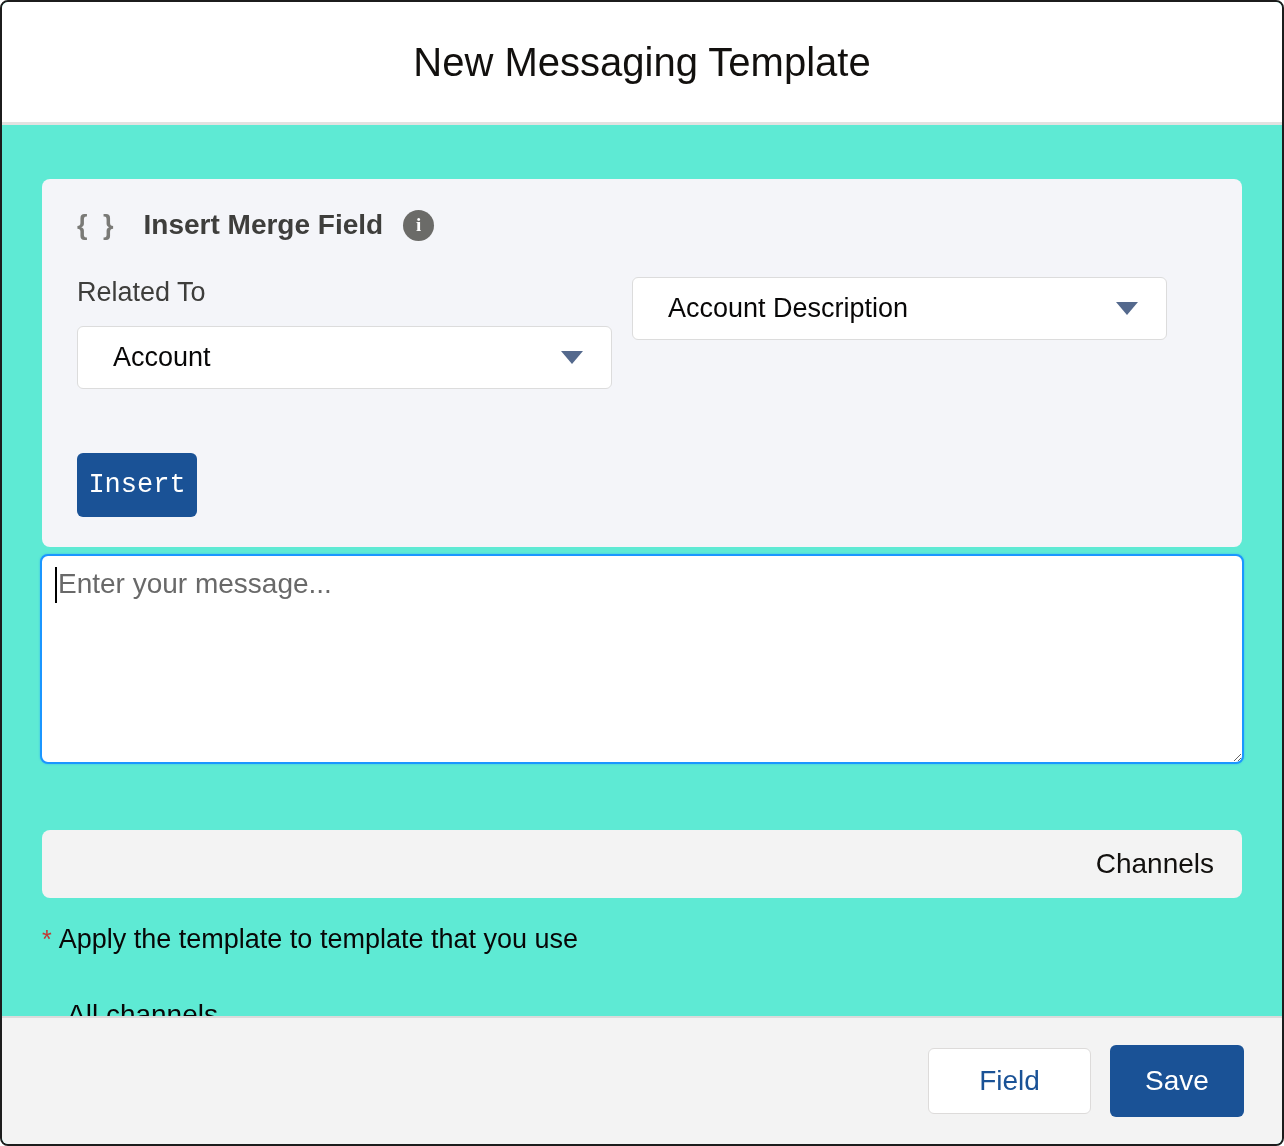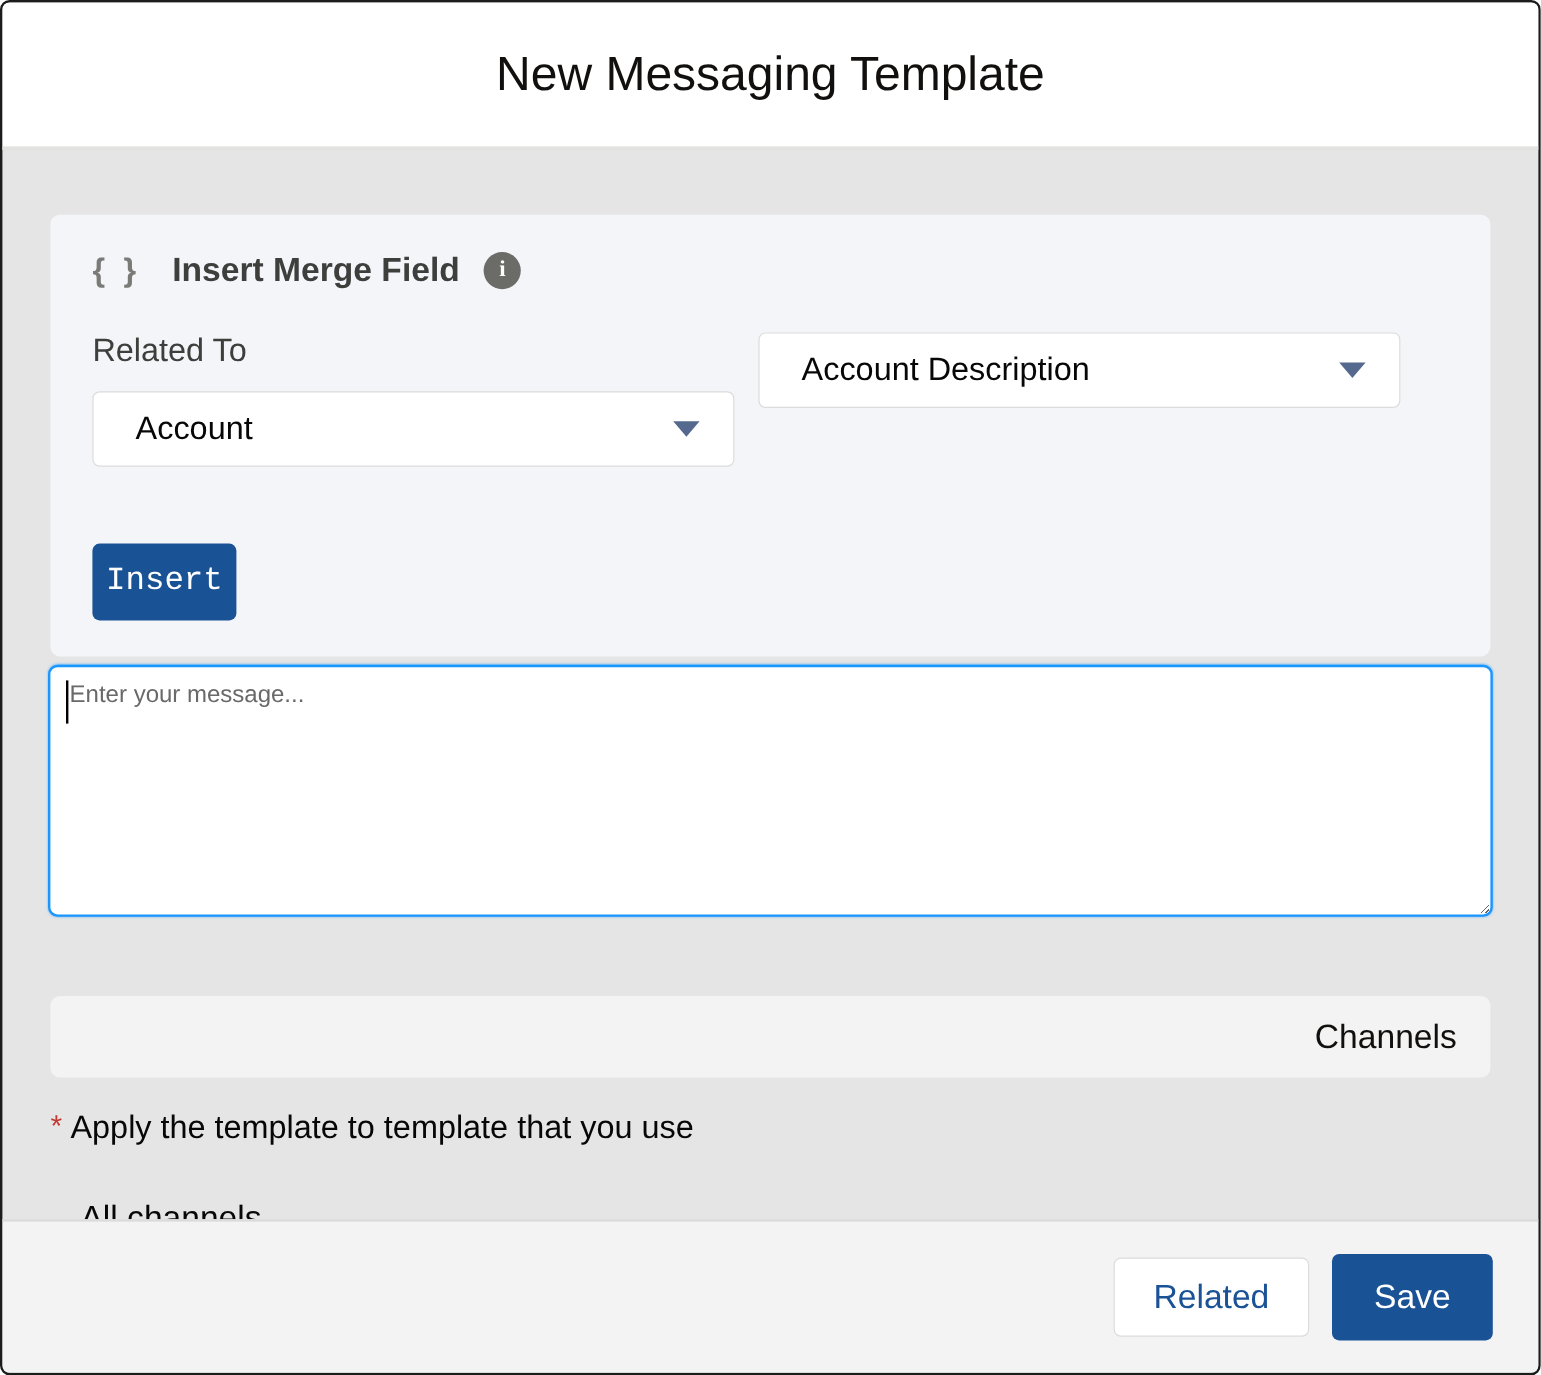--- a/index.html
+++ b/index.html
@@ -1,21 +1,21 @@
 <!DOCTYPE html>
 <html><head>
 <meta charset="utf-8">
 <style>
   * { margin:0; padding:0; box-sizing:border-box; }
   html,body { background:#ffffff; }
   body { font-family:"Liberation Sans", sans-serif; }
 
   .modal {
     width:1284px; height:1146px;
-    background:#e5e5e5;
+    background:#5eead4;
     border:2px solid #1c1c1c;
     border-radius:8px;
     overflow:hidden;
     position:relative;
   }
 
   
   .modal-header {
     height:123px;
     display:flex; align-items:center; justify-content:center;
@@ -84,21 +84,21 @@
 
   
   .message-wrap { position:relative; margin:7px -2px 0 -2px; }
   .message-textarea {
     display:block;
     width:100%; height:210px;
     border:2px solid #1b96ff;
     border-radius:8px;
     box-shadow:0 0 2px rgba(27,150,255,.6);
     padding:12px 16px;
-    font-size:20px; color:#080707;
+    font-size:28px; color:#080707;
     font-family:"Liberation Sans", sans-serif;
     outline:none;
     resize:both;
     background:#fff;
   }
   .message-textarea::placeholder { color:#696969; opacity:1; }
   .text-caret {
     position:absolute; left:15px; top:13px;
     width:2px; height:36px; background:#000;
   }
@@ -205,17 +205,17 @@
     <div class="channels-instruction">
       <span class="required-marker">*</span>
       <span>Apply the template to template that you use</span>
     </div>
 
     <div class="channel-option">All channels</div>
 
   </div>
 
   <div class="modal-footer">
-    <button class="cancel-button">Related</button>
+    <button class="cancel-button">Field</button>
     <button class="save-button">Save</button>
   </div>
 
 </div>
 
 </body></html>

